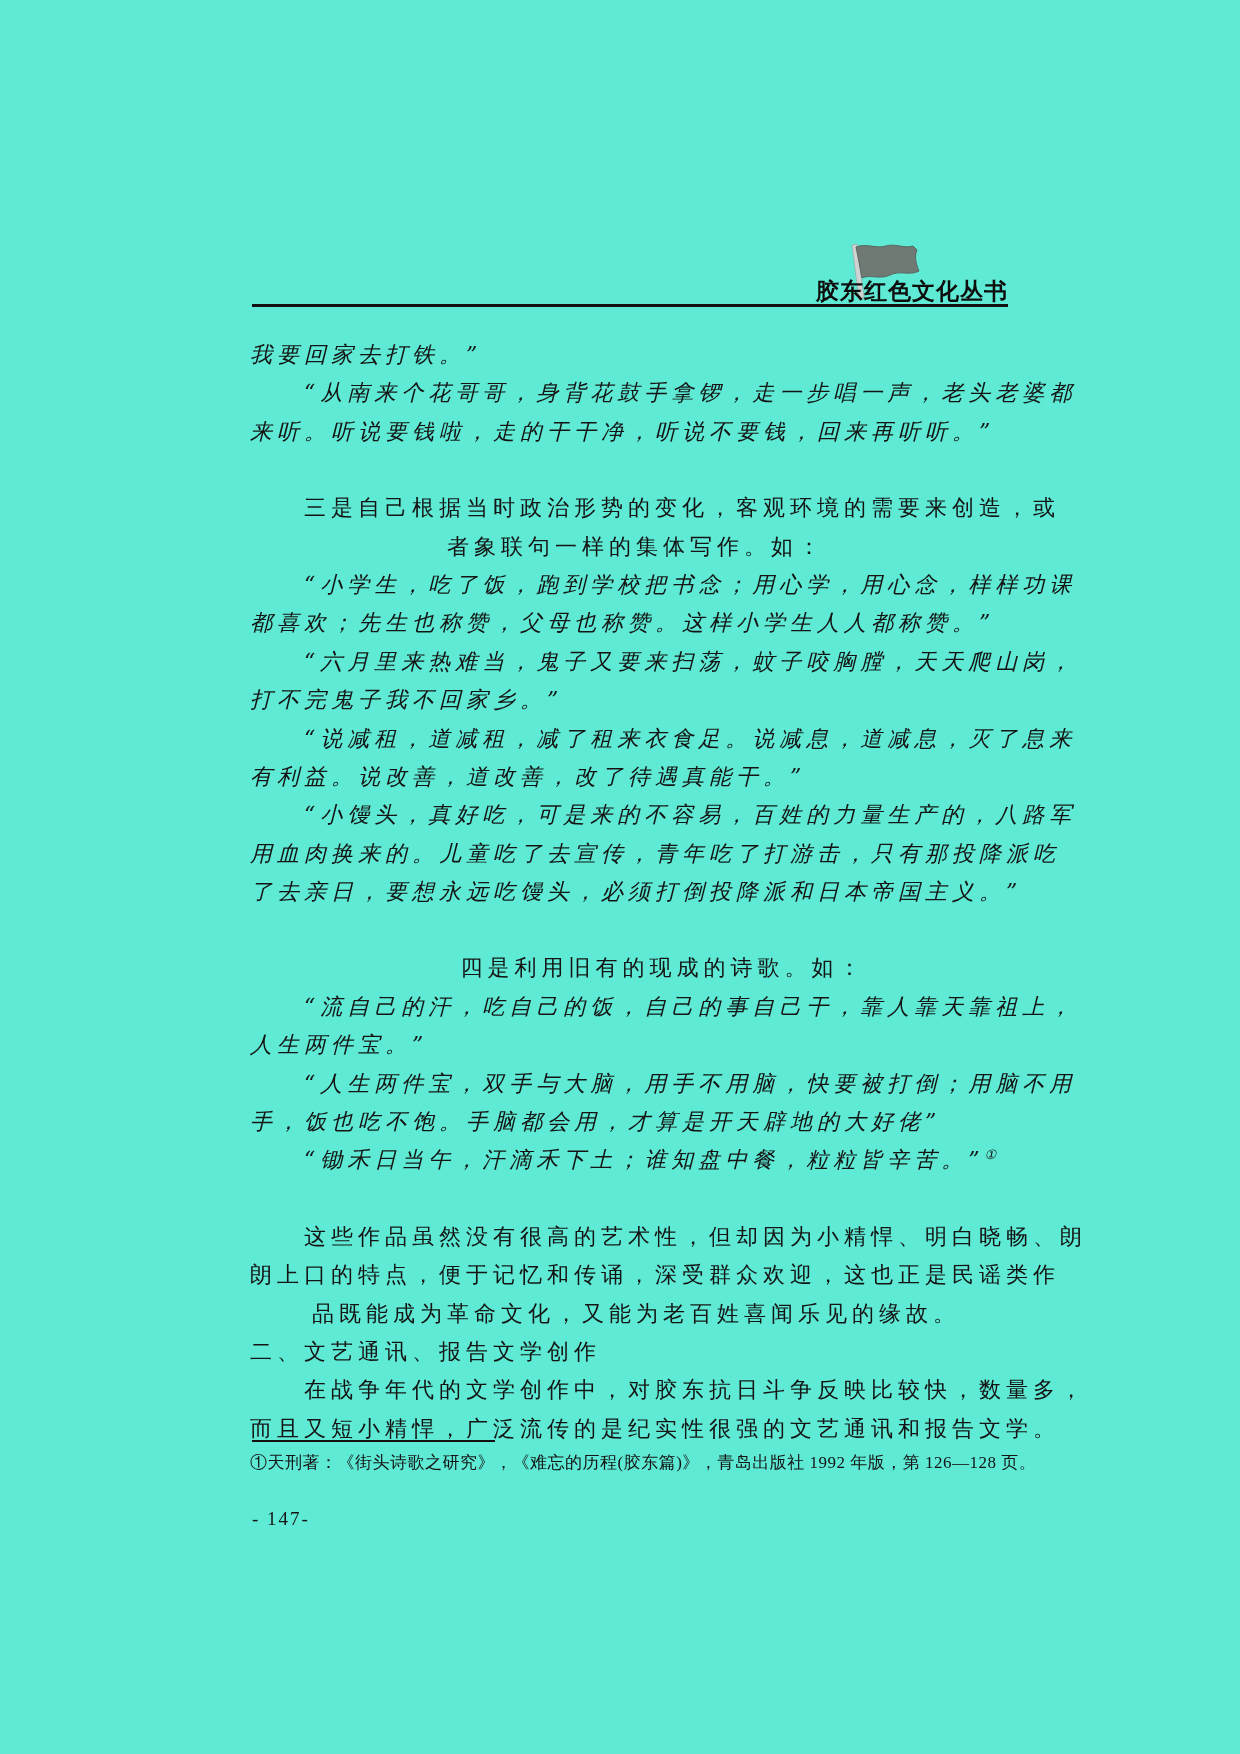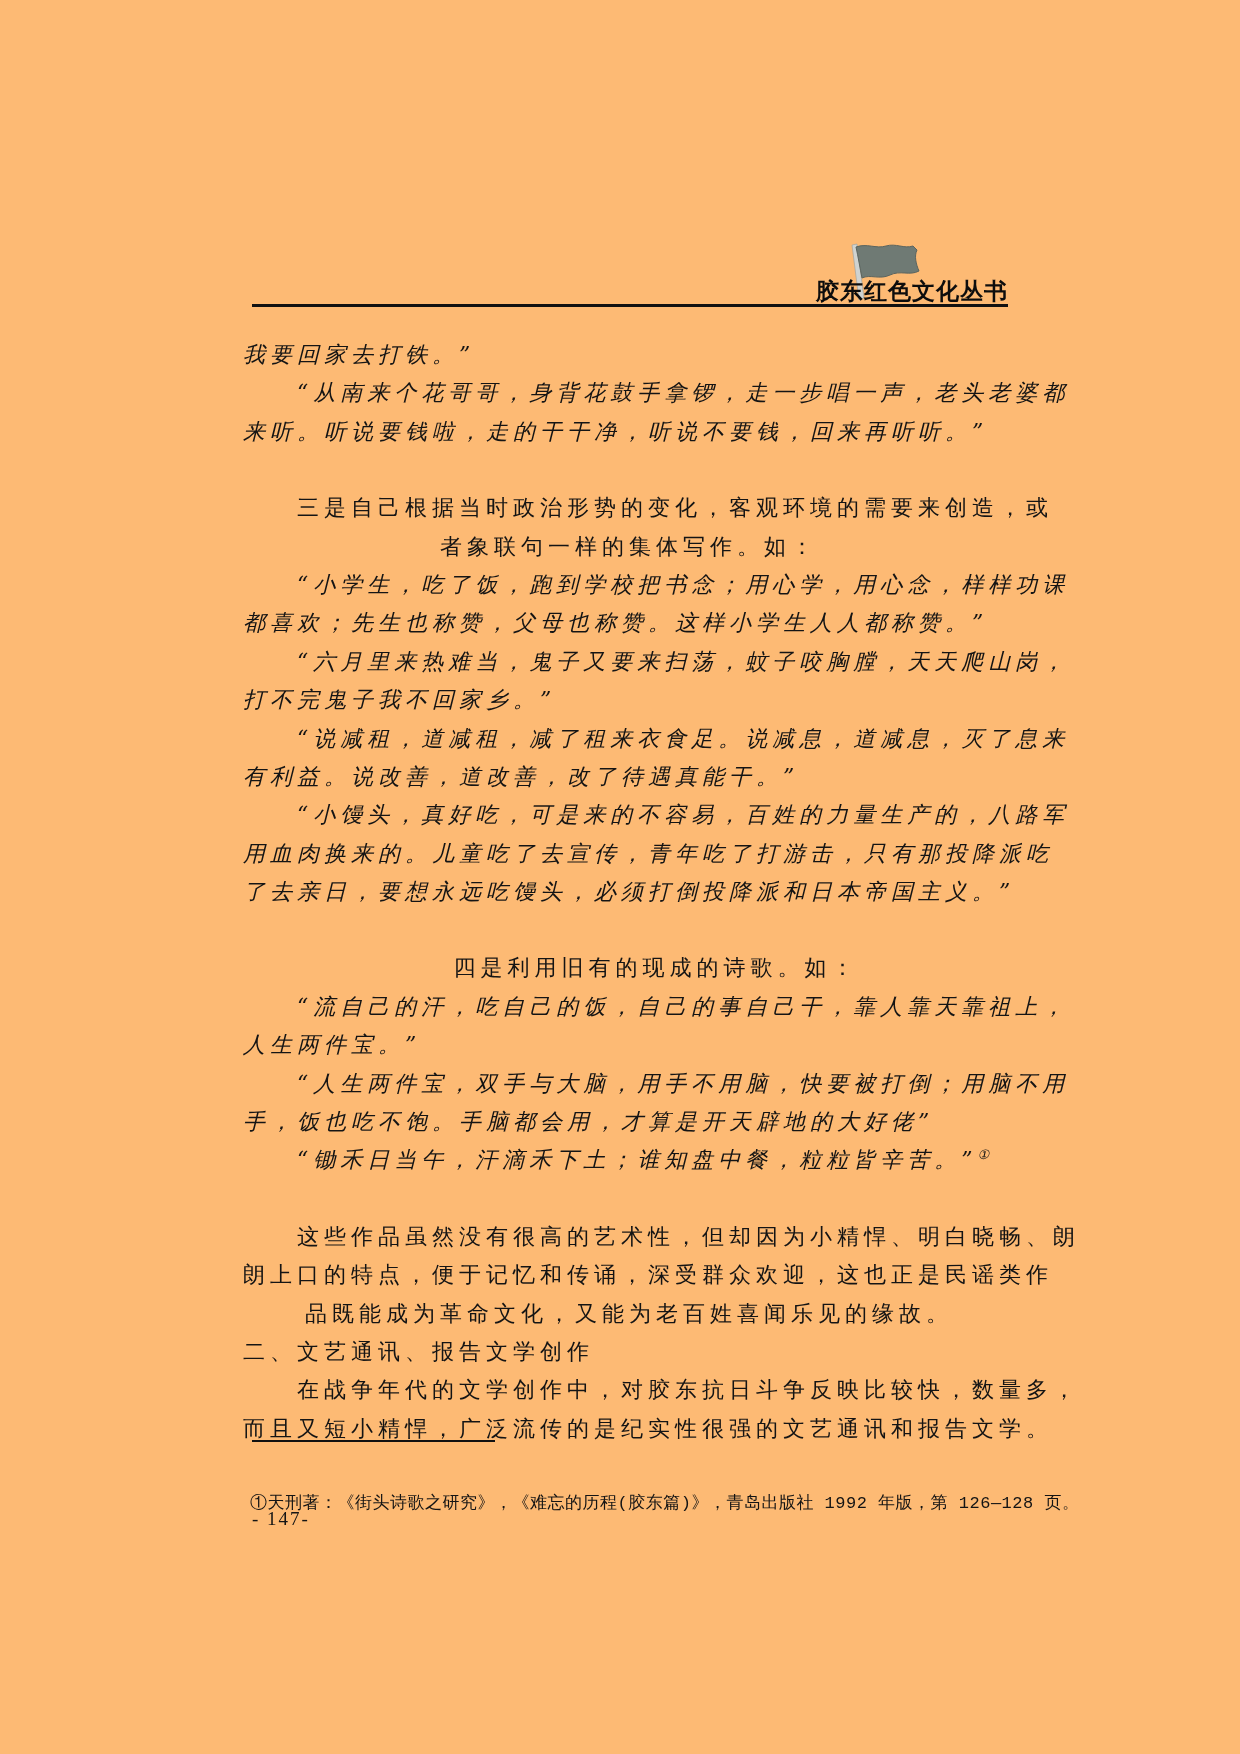--- a/index.html
+++ b/index.html
@@ -1,21 +1,21 @@
 <!DOCTYPE html>
 <html><head>
 <meta charset="utf-8">
 <style>
   * { margin: 0; padding: 0; box-sizing: border-box; }
   html, body { background: #ffffff; }
   .page {
     position: relative;
     width: 1240px;
     height: 1754px;
-    background: #fdba74;
+    background: #5eead4;
     color: #111111;
     font-family: "Liberation Serif", "DejaVu Serif", serif;
     overflow: hidden;
   }
   
   .header-flag {
     position: absolute;
     left: 840px;
     top: 240px;
     width: 90px;
@@ -39,21 +39,21 @@
     top: 304px;
     left: 252px;
     width: 756px;
     height: 3px;
     background: #111111;
   }
   
   .content {
     position: absolute;
     top: 336px;
-    left: 243px;
+    left: 250px;
     width: 772px;
   }
   .line {
     height: 38.4px;
     line-height: 38.4px;
     font-size: 22px;
     letter-spacing: 5px;
     white-space: nowrap;
     color: #141414;
   }
@@ -72,28 +72,28 @@
   .footnote-rule {
     position: absolute;
     top: 1440px;
     left: 252px;
     width: 243px;
     height: 2px;
     background: #111111;
   }
   .footnote {
     position: absolute;
-    top: 1492px;
+    top: 1451px;
     left: 250px;
     width: 772px;
     font-size: 17px;
     line-height: 24px;
     letter-spacing: 0.5px;
     color: #141414;
-    font-family: Liberation Mono, monospace;
+    font-family: Liberation Serif, serif;
     white-space: nowrap;
   }
   
   .page-number {
     position: absolute;
     top: 1508px;
     left: 252px;
     width: 756px;
     text-align: left;
     font-size: 19px;

